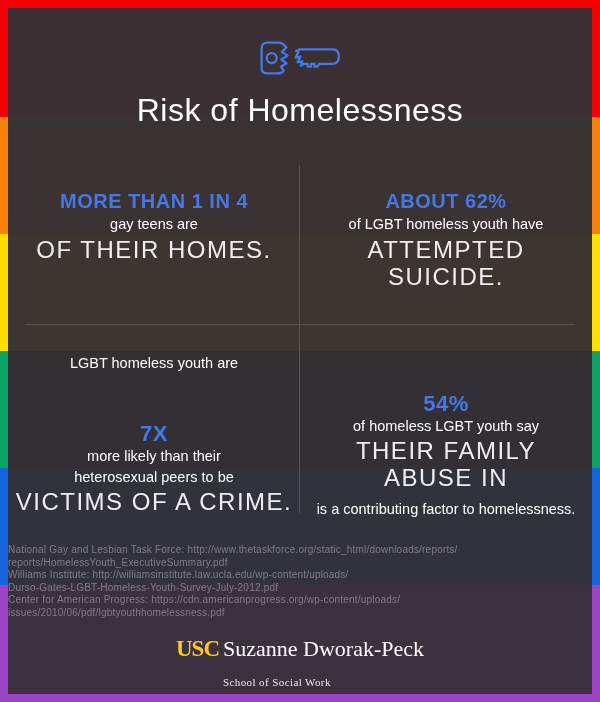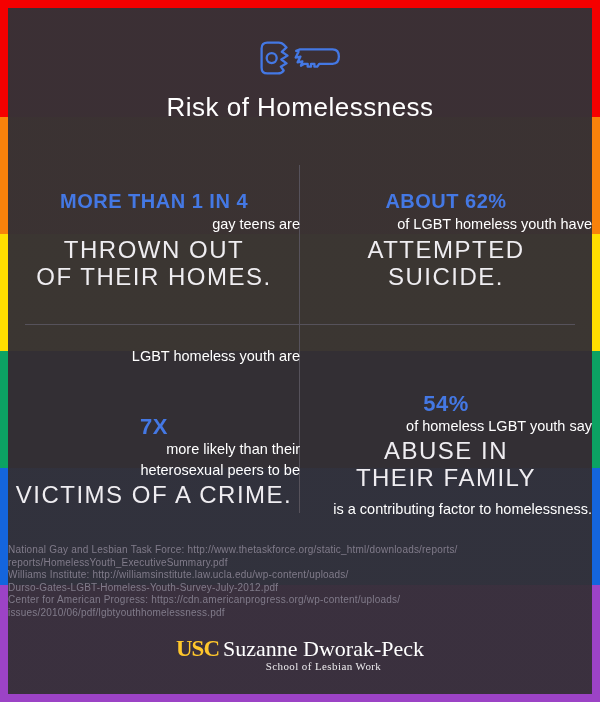--- a/index.html
+++ b/index.html
@@ -40,57 +40,56 @@
     position: absolute;
     top: 28px; left: 0; width: 100%;
     display: flex; justify-content: center;
   }
 
   .page-title {
     position: absolute;
     top: 84px; left: 0; width: 100%;
     text-align: center;
     color: #FFFFFF;
-    font-size: 26px;
+    font-size: 32px;
     font-weight: 400;
     letter-spacing: 0.5px;
   }
 
   .divider-v {
     position: absolute;
     left: 291px; top: 157px;
     width: 1px; height: 348px;
     background: #56525B;
   }
   .divider-h {
     position: absolute;
     left: 17px; top: 316px;
     width: 550px; height: 1px;
     background: #56525B;
   }
 
   .quad { position: absolute; width: 292px; text-align: center; }
   .q1 { left: 0;     top: 182px; }
   .q2 { left: 292px; top: 182px; }
-  .q3 { left: 0;     top: 338px; }
+  .q3 { left: 0;     top: 345px; }
   .q4 { left: 292px; top: 336px; }
 
   .stat-blue {
     color: #4478E4;
     font-weight: bold;
     font-size: 20px;
     letter-spacing: 0.5px;
     line-height: 23px;
   }
   .stat-blue.num { font-size: 22px; line-height: 24px; margin-top: 48px; }
   .stat-small {
     color: #FFFFFF;
     font-size: 14.5px;
     line-height: 21px;
-    text-align: right;
   }
   .stat-big {
     color: #EFEDF1;
     font-size: 24px;
     font-weight: 400;
     letter-spacing: 1.5px;
     line-height: 27px;
   }
   .q1 .stat-small, .q2 .stat-small { line-height: 23px; }
   .q4 .stat-small.last { margin-top: 8px; }
@@ -114,21 +113,21 @@
   }
   .usc-wordmark {
     font-family: "Liberation Serif", serif;
     font-weight: bold;
     font-size: 23px;
     line-height: 22px;
     color: #FFC72C;
     letter-spacing: -1px;
     margin-right: 4px;
   }
-  .logo-right { display: flex; flex-direction: column; align-items: center; }
+  .logo-right { display: flex; flex-direction: column; align-items: flex-start; gap: 16px; }
   .logo-name {
     font-family: "Liberation Serif", serif;
     font-size: 22px;
     line-height: 21px;
     color: #FFFFFF;
     letter-spacing: 0px;
   }
   .logo-school {
     font-family: "Liberation Serif", serif;
     font-size: 11px;
@@ -173,21 +172,20 @@
     </div>
 
     <h1 class="page-title">Risk of Homelessness</h1>
 
     <div class="divider-v"></div>
     <div class="divider-h"></div>
 
     <div class="quad q1">
       <div class="stat-blue">MORE THAN 1 IN 4</div>
       <div class="stat-small">gay teens are</div>
-      <div class="stat-big">THROWN OUT</div>
       <div class="stat-big">OF THEIR HOMES.</div>
     </div>
 
     <div class="quad q2">
       <div class="stat-blue">ABOUT 62%</div>
       <div class="stat-small">of LGBT homeless youth have</div>
       <div class="stat-big">ATTEMPTED</div>
       <div class="stat-big">SUICIDE.</div>
     </div>
 
@@ -195,36 +193,36 @@
       <div class="stat-small">LGBT homeless youth are</div>
       <div class="stat-blue num">7X</div>
       <div class="stat-small">more likely than their</div>
       <div class="stat-small">heterosexual peers to be</div>
       <div class="stat-big">VICTIMS OF A CRIME.</div>
     </div>
 
     <div class="quad q4">
       <div class="stat-blue num">54%</div>
       <div class="stat-small">of homeless LGBT youth say</div>
+      <div class="stat-big">THEIR FAMILY</div>
       <div class="stat-big">ABUSE IN</div>
-      <div class="stat-big">THEIR FAMILY</div>
       <div class="stat-small last">is a contributing factor to homelessness.</div>
     </div>
 
     <div class="citations">
       <div>National Gay and Lesbian Task Force: http://www.thetaskforce.org/static_html/downloads/reports/</div>
       <div>reports/HomelessYouth_ExecutiveSummary.pdf</div>
       <div>Williams Institute: http://williamsinstitute.law.ucla.edu/wp-content/uploads/</div>
       <div>Durso-Gates-LGBT-Homeless-Youth-Survey-July-2012.pdf</div>
       <div>Center for American Progress: https://cdn.americanprogress.org/wp-content/uploads/</div>
       <div>issues/2010/06/pdf/lgbtyouthhomelessness.pdf</div>
     </div>
 
     <div class="logo">
       <span class="usc-wordmark">USC</span>
       <span class="logo-right">
         <span class="logo-name">Suzanne Dworak-Peck</span>
-        <span class="logo-school">School of Lesbian Work</span>
+        <span class="logo-school">School of Social Work</span>
       </span>
     </div>
 
   </div>
 </div>
 
 </body></html>

